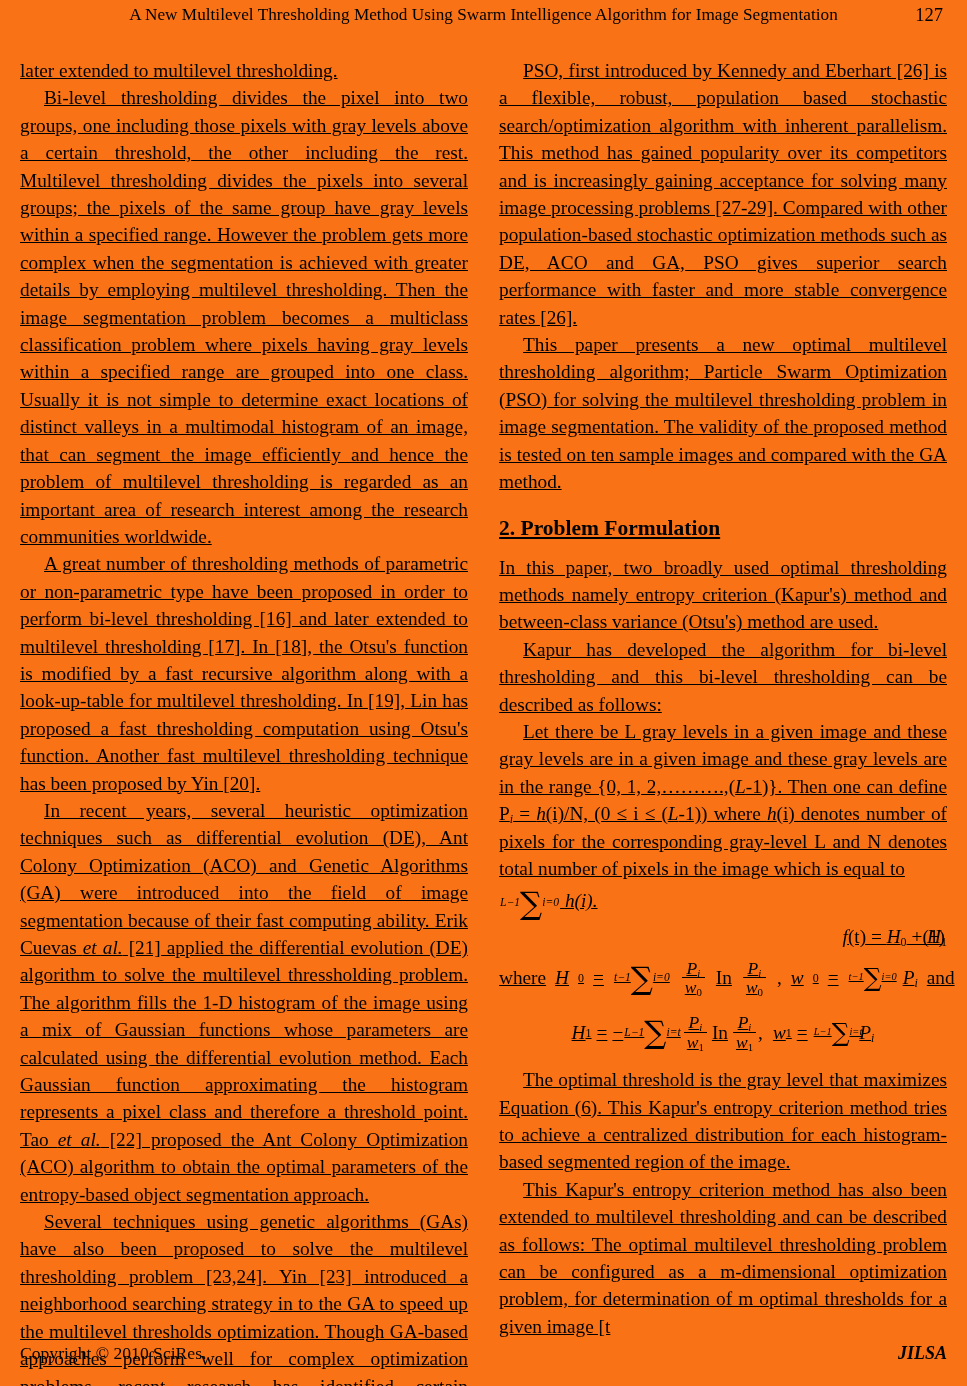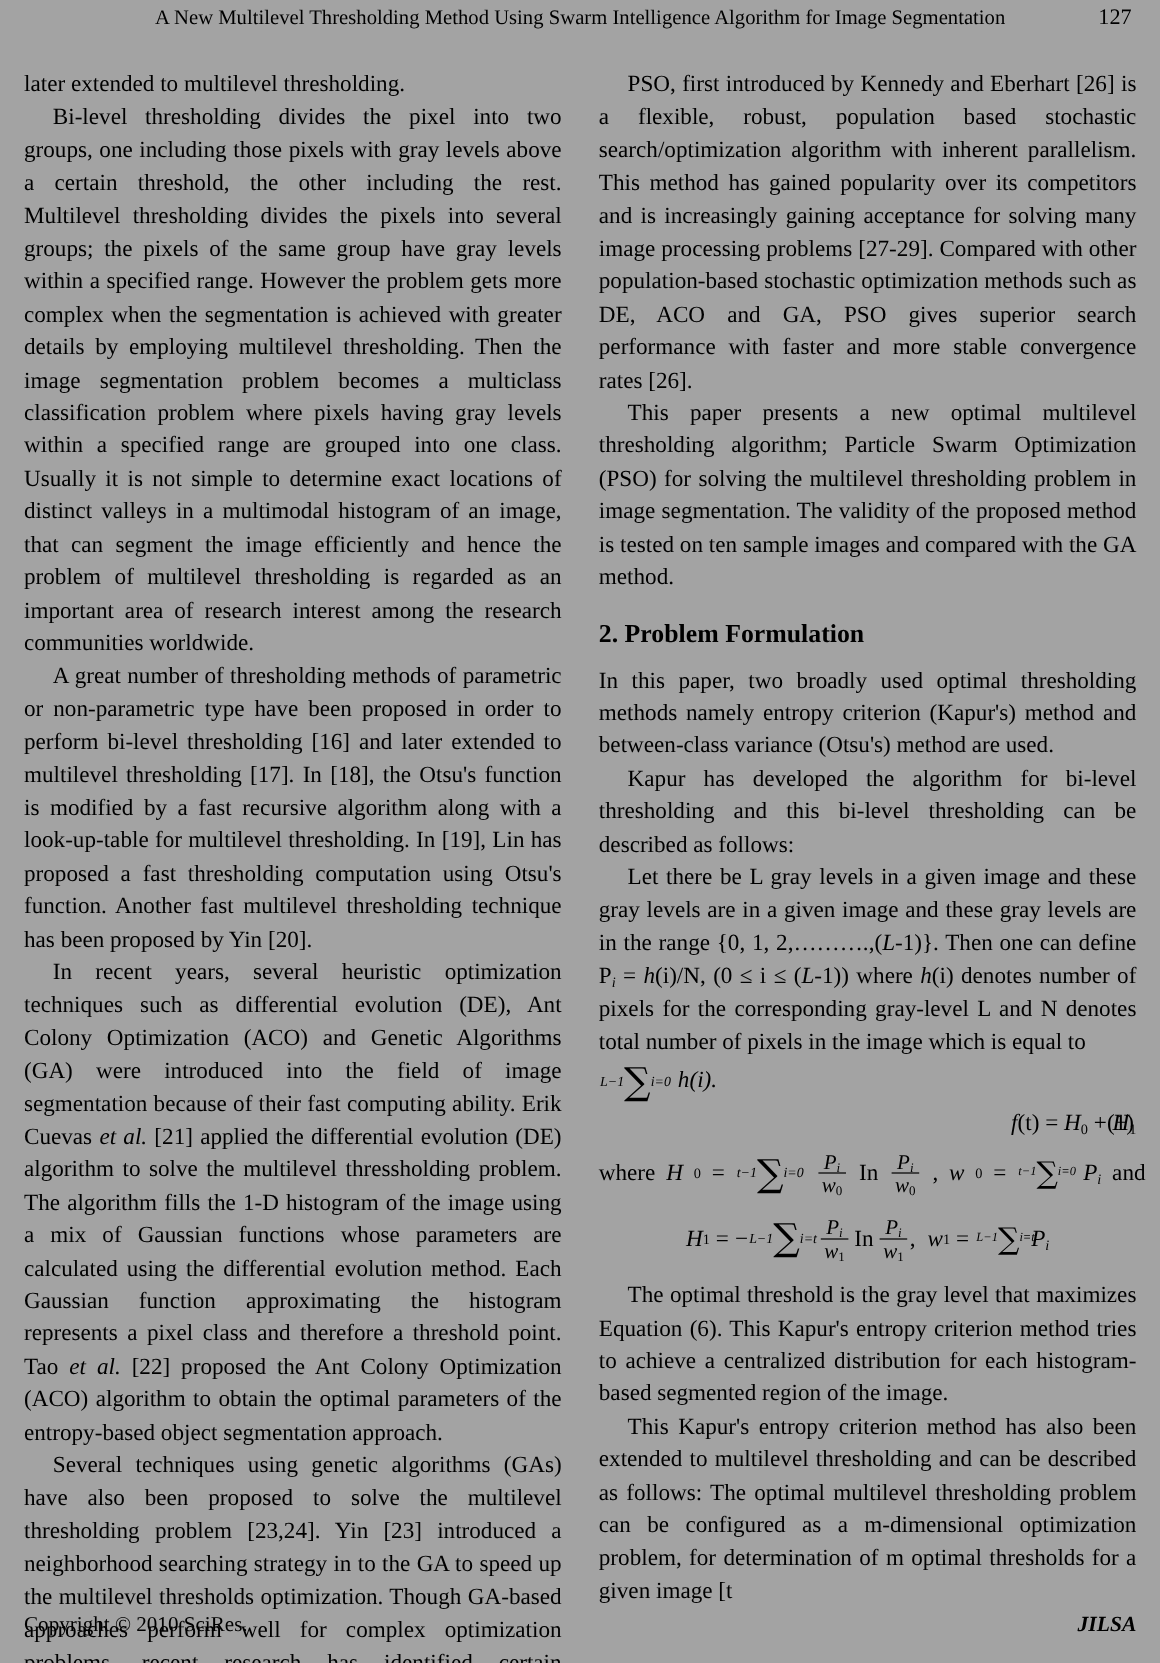--- a/index.html
+++ b/index.html
@@ -8,21 +8,21 @@
     background: #ffffff;
   }
   body {
     font-family: "Liberation Serif", "DejaVu Serif", serif;
     color: #000000;
   }
   .page {
     position: relative;
     width: 967px;
     height: 1386px;
-    background: #a3a3a3;
+    background: #f97316;
     overflow: hidden;
     box-sizing: border-box;
   }
 
   
   .running-head {
     position: absolute;
     top: 5px;
     left: 0;
     width: 967px;
@@ -45,20 +45,21 @@
 
   
   .columns {
     position: absolute;
     top: 57px;
     left: 20px;
     width: 927px;
     height: 1255px;
     display: flex;
     gap: 31px;
+    text-decoration: underline;
   }
   .col {
     width: 448px;
     position: relative;
   }
 
   p {
     margin: 0;
     font-size: 19.3px;
     line-height: 27.4px;

